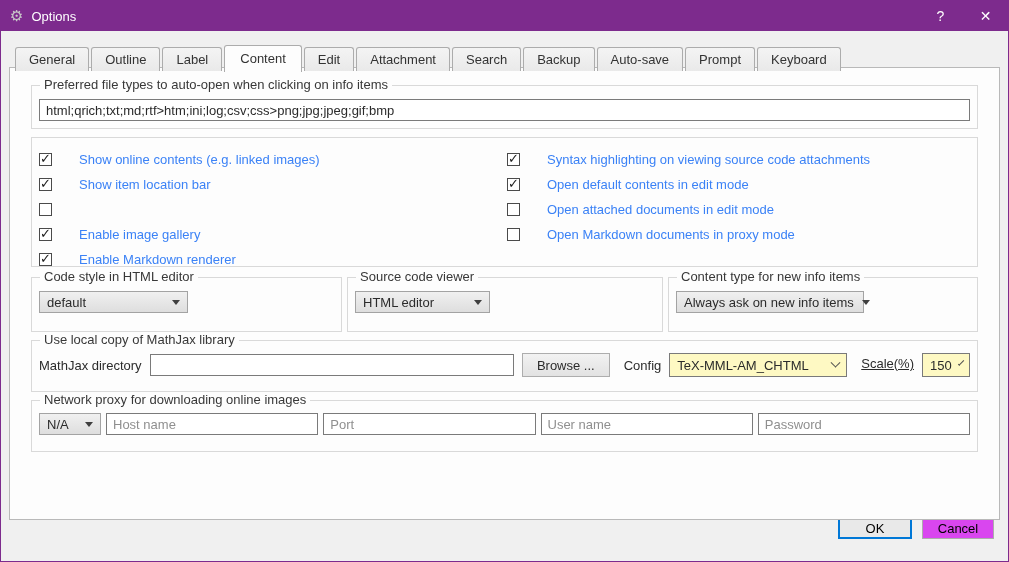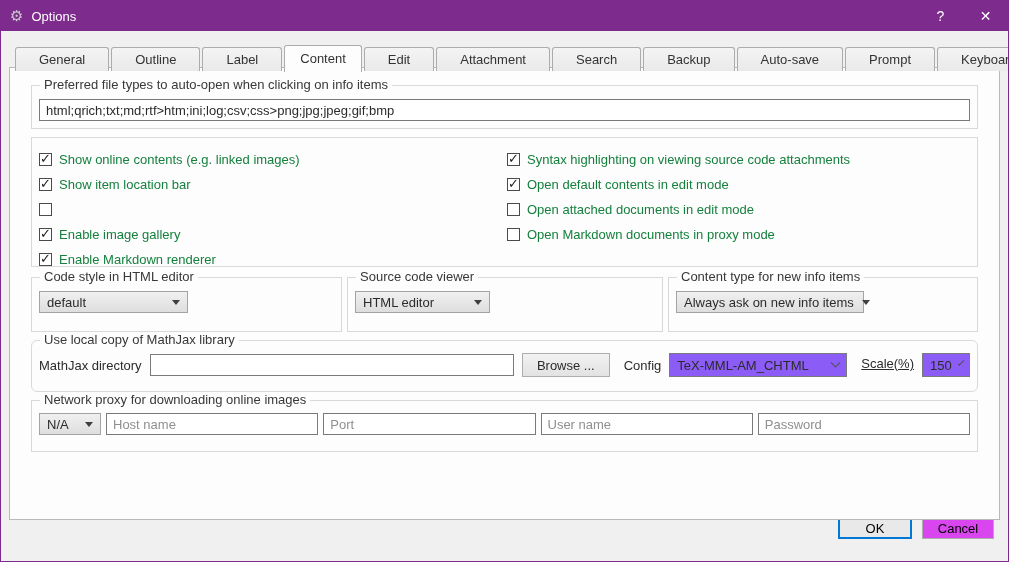--- a/index.html
+++ b/index.html
@@ -13,21 +13,21 @@
   }
   
   .titlebar { height:30px; background:#7d2b8d; display:flex; align-items:center; color:#fff; }
   .titlebar .gear { font-size:15px; color:#c9c9c9; margin:0 8px 0 9px; }
   .titlebar .ttl { font-size:13px; }
   .titlebar .spacer { flex:1; }
   .tb-btn { width:45px; height:30px; display:flex; align-items:center; justify-content:center; font-size:14px; cursor:default; }
   
   .tabstrip { display:flex; align-items:flex-end; margin:13px 8px 0 14px; position:relative; z-index:2; }
   .tab {
-    padding:4px 23px 4px; background:linear-gradient(#f4f4f4,#e9e9e9);
+    padding:4px 13px 4px; background:linear-gradient(#f4f4f4,#e9e9e9);
     border:1px solid #acacac; border-bottom:none;
     border-radius:3px 3px 0 0; margin-right:2px; color:#333;
     position:relative; top:1px; cursor:default; white-space:nowrap;
   }
   .tab[data-active="true"] {
     background:#fdfdfd; padding:5px 15px 6px; top:1px; z-index:3;
     margin-bottom:-1px; border-radius:3px 3px 0 0;
   }
   
   .page {
@@ -53,42 +53,42 @@
   .col-left { width:468px; }
   .col-right { flex:1; }
   .cb-row { display:flex; align-items:center; height:25px; cursor:default; }
   .cb {
     width:13px; height:13px; border:1px solid #4a4a4a; background:#fff;
     margin-right:7px; position:relative; flex:0 0 13px;
   }
   .cb[data-checked="true"]::after {
     content:"✓"; position:absolute; left:0px; top:-3px; font-size:13px; color:#1a1a1a;
   }
-  .cb-label { color:#15803d; }
+  .cb-label { color:#3b82f6;margin-left:20px; }
   
   .combo {
     height:22px; border:1px solid #a3a3a3; background:linear-gradient(#f0f0f0,#dedede);
     display:flex; align-items:center; justify-content:space-between;
     padding:0 7px; cursor:default; color:#2b2b2b; white-space:nowrap;
   }
   .tri { width:0; height:0; border-left:4px solid transparent; border-right:4px solid transparent; border-top:5px solid #3f3f3f; margin-left:8px; }
   .combo-white {
-    height:24px; border:1px solid #7a7a7a; background:#8b5cf6;
+    height:24px; border:1px solid #7a7a7a; background:#fef9c3;
     display:flex; align-items:center; justify-content:space-between;
     padding:0 7px; cursor:default; color:#2b2b2b; white-space:nowrap;text-align:right;
   }
   .chev { width:7px; height:7px; border-right:1px solid #505050; border-bottom:1px solid #505050; transform:rotate(45deg) translate(-2px,-2px); margin-left:8px; }
   
   .row-mid { margin-top:10px; display:flex; justify-content:space-between; }
   .row-mid .gb { height:55px; padding:13px 7px 0; }
   .gb-codestyle { width:311px; }
   .gb-viewer    { width:316px; }
   .gb-ctype     { width:310px; }
   
-  .gb-mathjax { margin-top:8px; height:52px; padding:12px 7px 0;border-radius:6px; }
+  .gb-mathjax { margin-top:8px; height:52px; padding:12px 7px 0; }
   .mj-row { display:flex; align-items:center; }
   .mj-row .lbl { margin-right:8px; white-space:nowrap; }
   .mj-dir { flex:1; margin-right:8px; }
   .btn {
     height:24px; padding:0 14px; background:linear-gradient(#f2f2f2,#e2e2e2);
     border:1px solid #adadad; font-family:"Liberation Sans","DejaVu Sans",sans-serif;
     font-size:13px; color:#2b2b2b; cursor:default; white-space:nowrap;
   }
   .lbl-config { margin:0 8px 0 14px; }
   .lbl-scale  { margin:0 8px 4px 14px;text-decoration:underline; }

